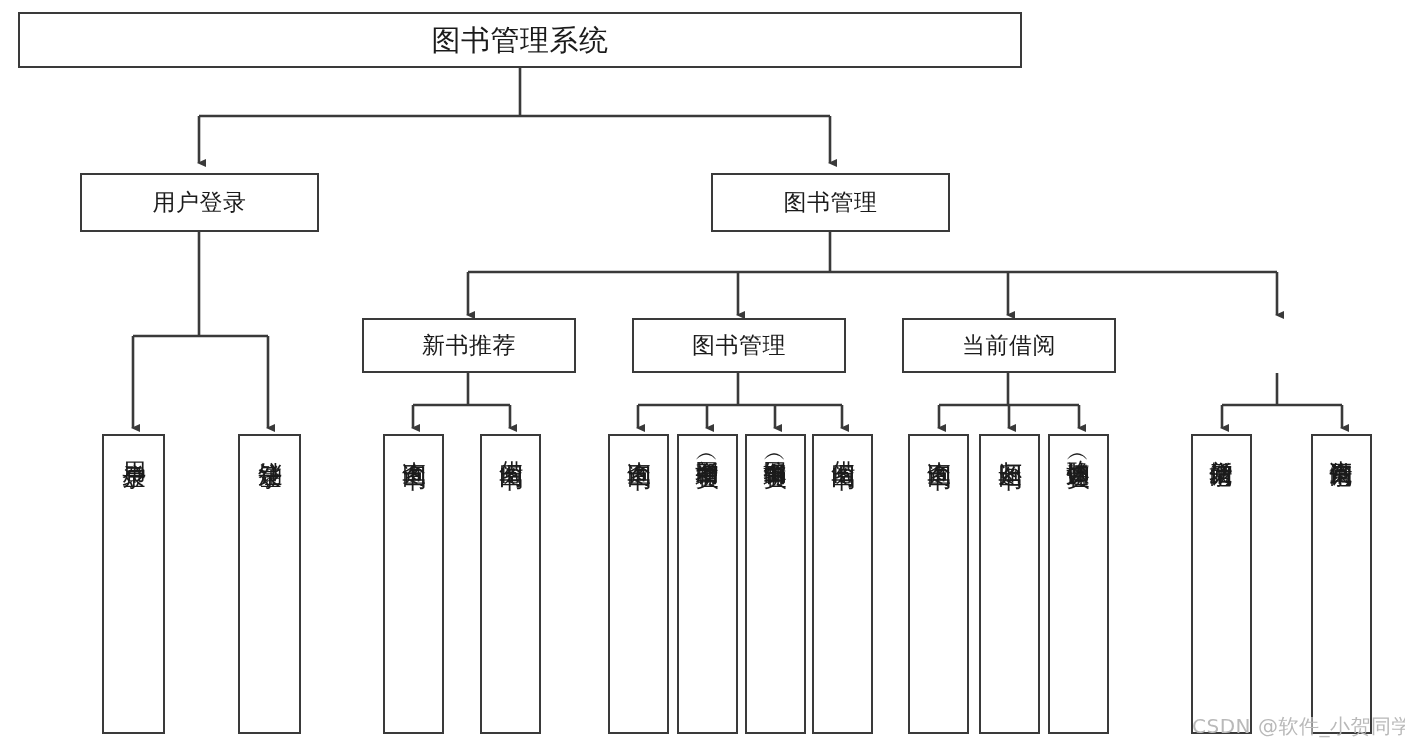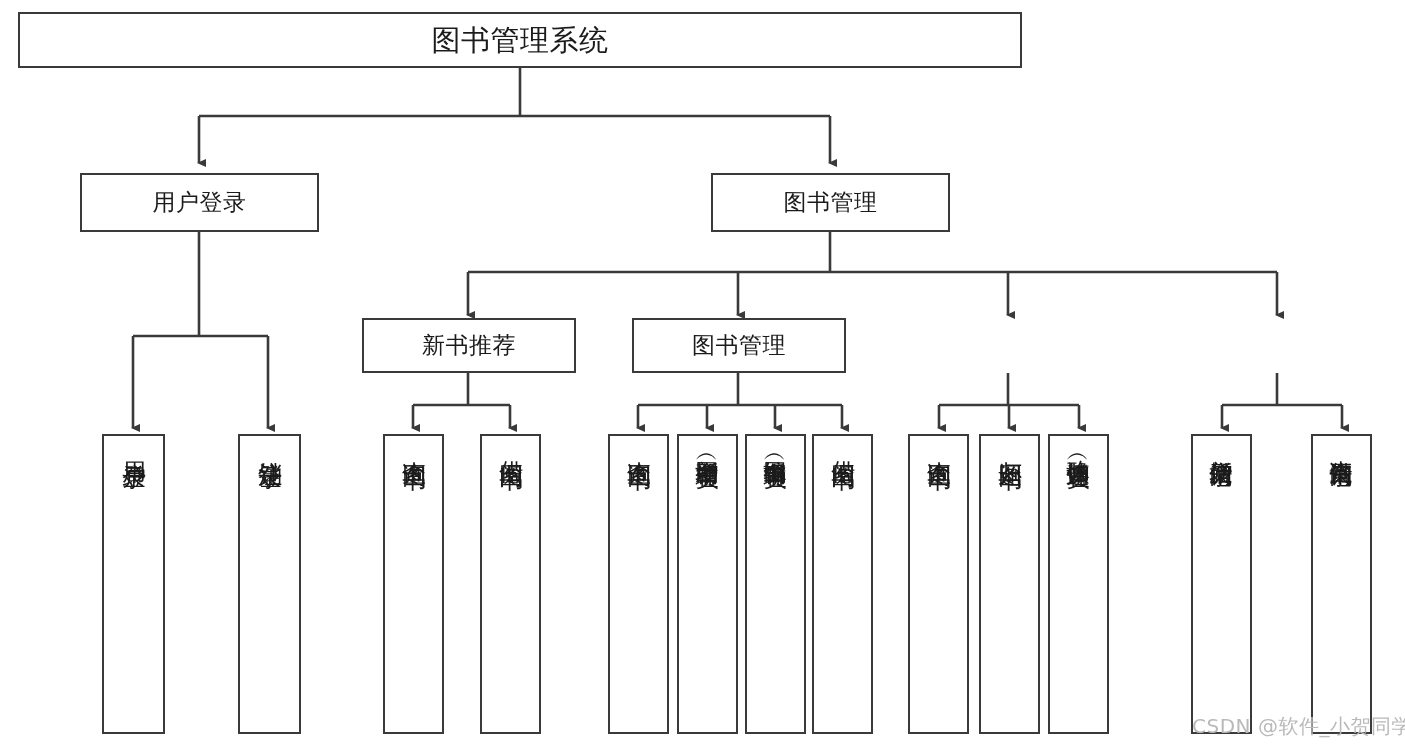--- a/index.html
+++ b/index.html
@@ -138,20 +138,23 @@
   <div class="node level2" style="left:362px; top:318px; width:214px; height:55px;">
     <span class="label">新书推荐</span>
   </div>
 
   <div class="node level2" style="left:711px; top:173px; width:239px; height:59px;">
     <span class="label">图书管理</span>
   </div>
   <div class="node level2" style="left:632px; top:318px; width:214px; height:55px;">
     <span class="label">图书管理</span>
   </div>
+  <div class="node level2" style="left:902px; top:318px; width:214px; height:55px;">
+    <span class="label">当前借阅</span>
+  </div>
 
   <div class="node leaf" style="left:102px; top:434px; width:63px; height:300px;">
     <span class="label">用户登录</span>
   </div>
   <div class="node leaf" style="left:238px; top:434px; width:63px; height:300px;">
     <span class="label">注销登录</span>
   </div>
 
   <div class="node leaf" style="left:383px; top:434px; width:61px; height:300px;">
     <span class="label">查询图书</span>

